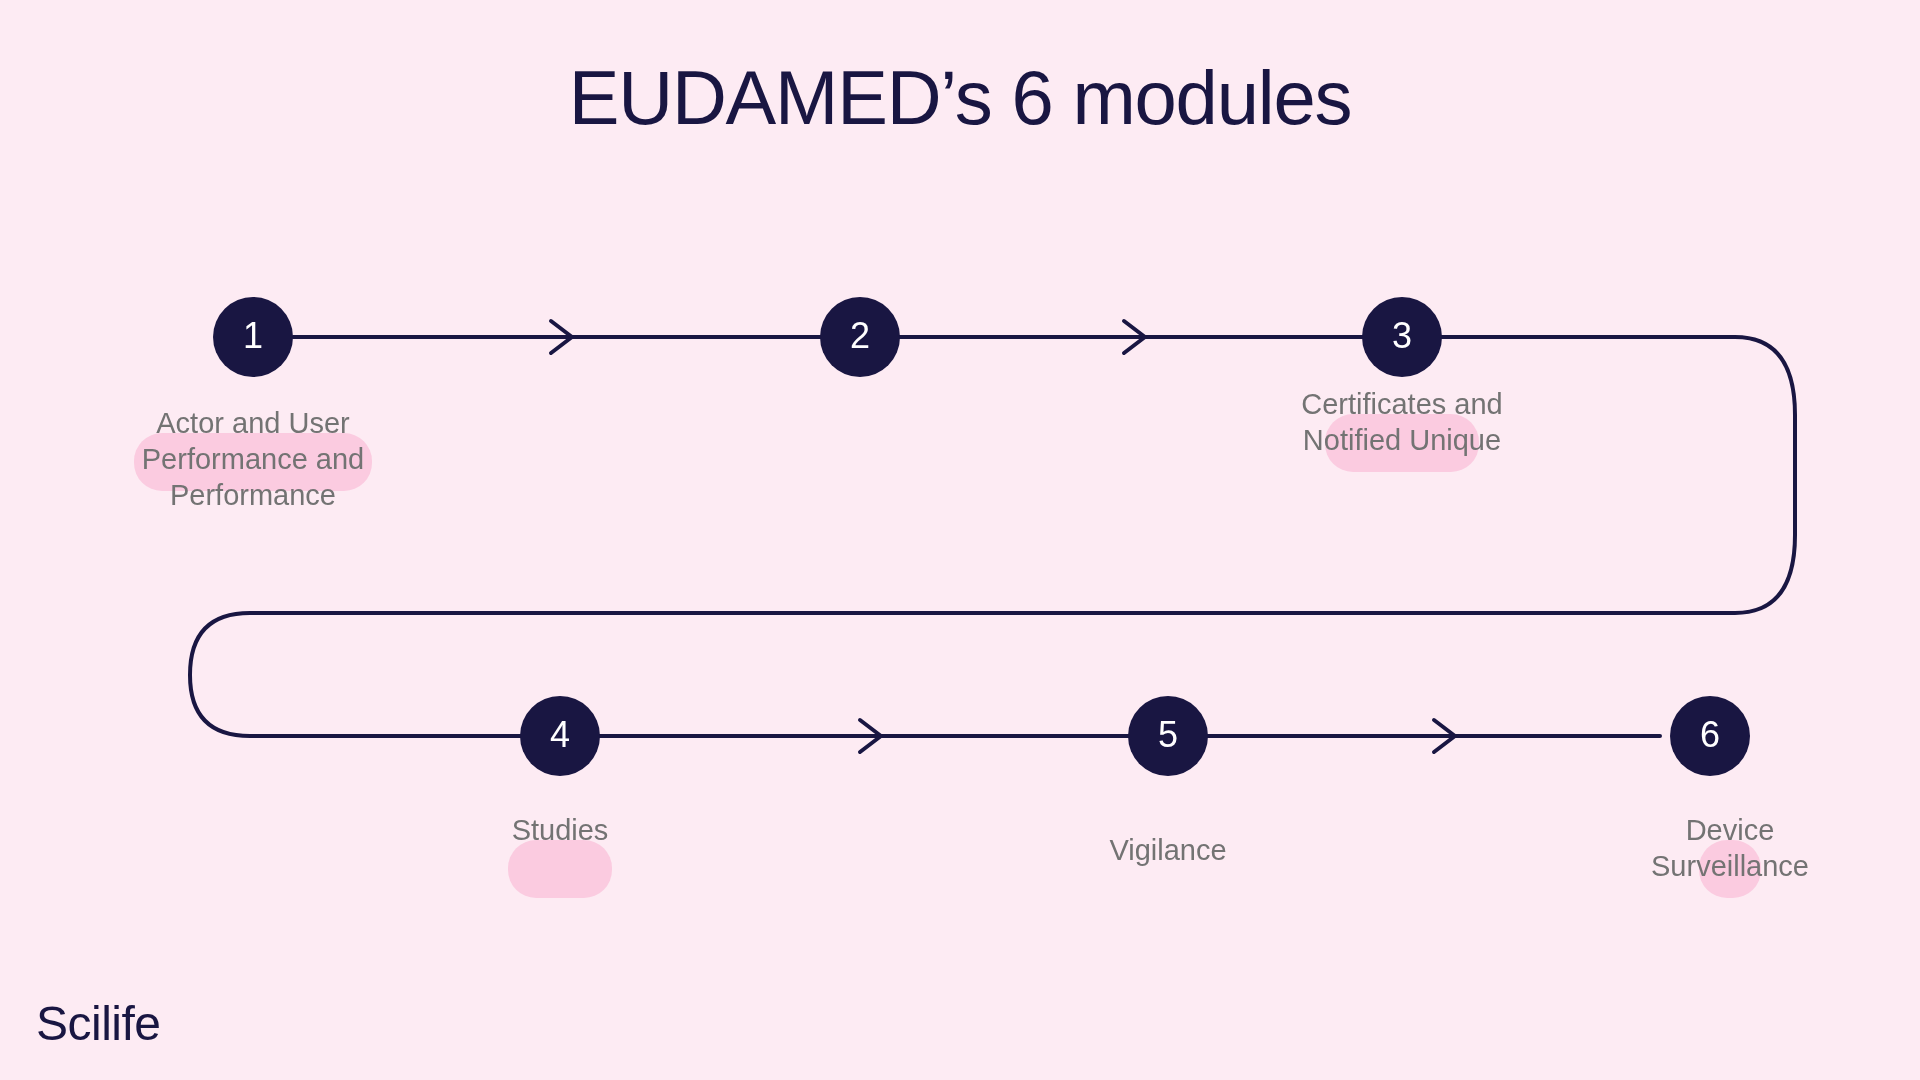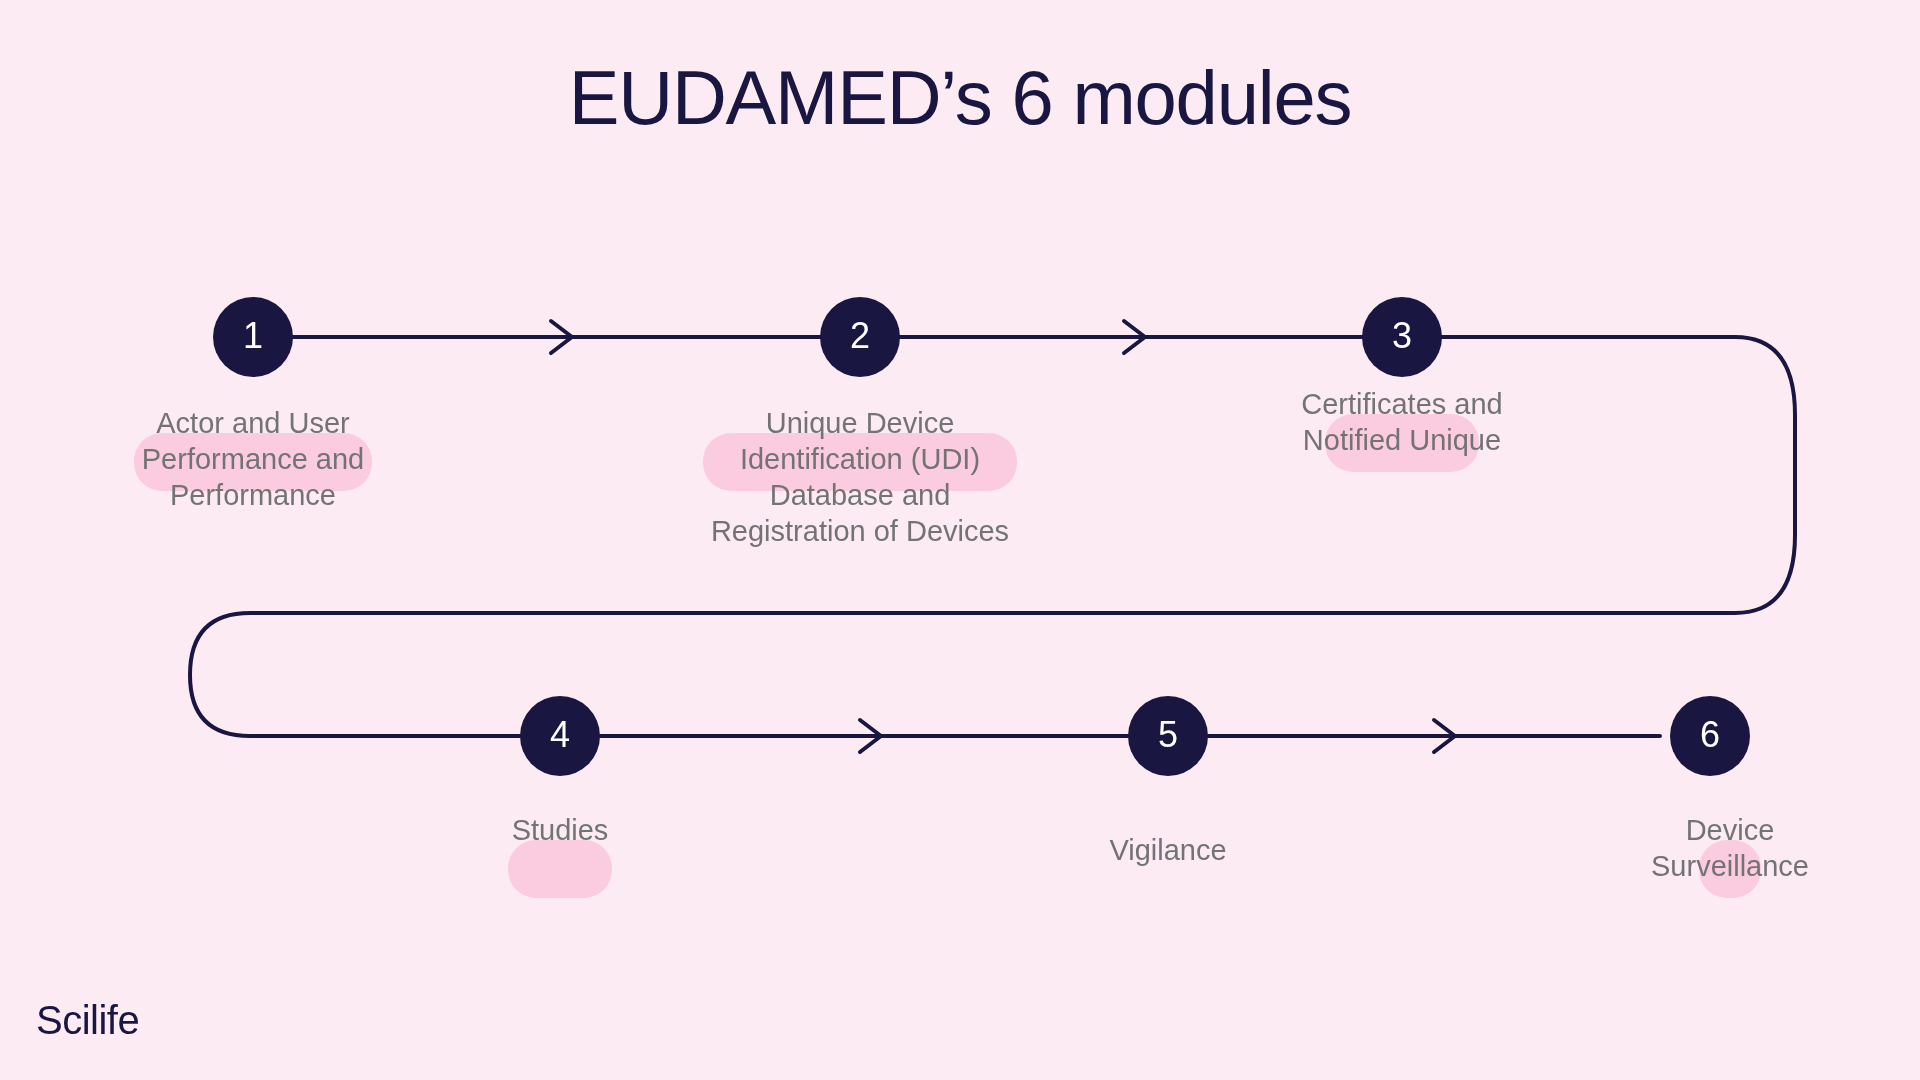--- a/index.html
+++ b/index.html
@@ -85,21 +85,21 @@
   .label .lines {
     position: relative;
     z-index: 1;
   }
 
   
   .brand {
     position: absolute;
     left: 36px;
     top: 1000px;
-    font-size: 40px;
+    font-size: 48px;
     color: #191642;
     letter-spacing: -0.5px;
     line-height: 1;
   }
 </style>
 </head>
 <body>
 
 <div id="canvas">
 
@@ -124,31 +124,20 @@
       <div class="lines">
         <div>Actor and User</div>
         <div>Performance and</div>
         <div>Performance</div>
       </div>
     </div>
   </div>
 
   <div class="node" style="left:820px; top:297px;">
     <span>2</span>
-  </div>
-  <div class="label" style="left:600px; top:405px; width:520px;">
-    <div class="hl-wrap">
-      <div class="pill" style="left:-8px; top:28px; width:calc(100% + 16px); height:58px;"></div>
-      <div class="lines">
-        <div>Unique Device</div>
-        <div>Identification (UDI)</div>
-        <div>Database and</div>
-        <div>Registration of Devices</div>
-      </div>
-    </div>
   </div>
 
   <div class="node" style="left:1362px; top:297px;">
     <span>3</span>
   </div>
   <div class="label" style="left:1212px; top:386px; width:380px;">
     <div class="hl-wrap">
       <div class="pill" style="left:24px; top:28px; width:calc(100% - 48px); height:58px;"></div>
       <div class="lines">
         <div>Certificates and</div>

